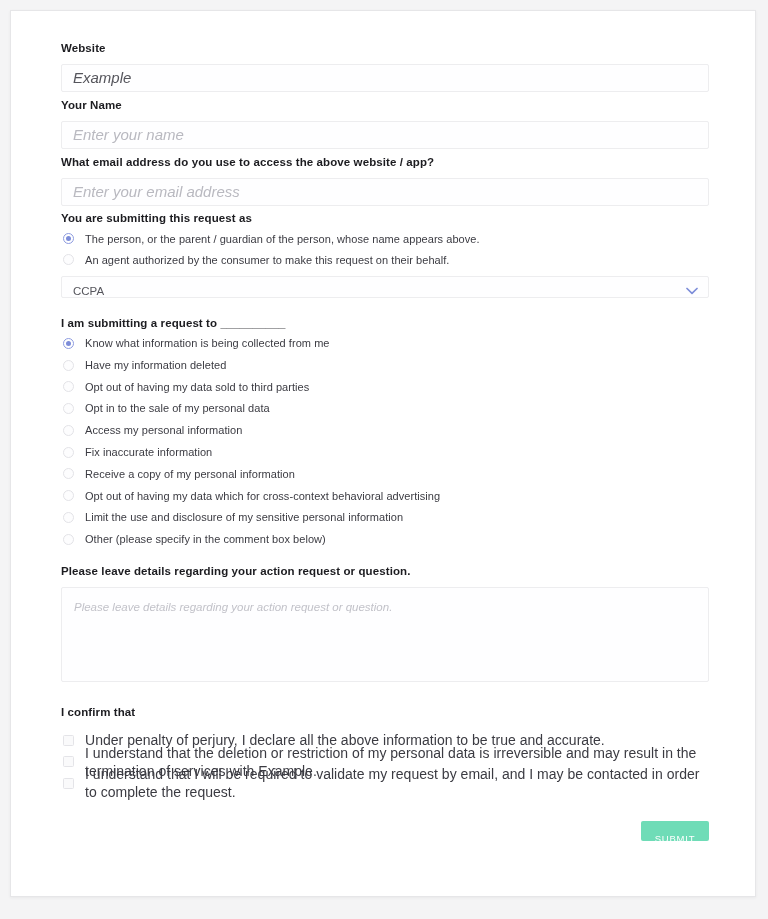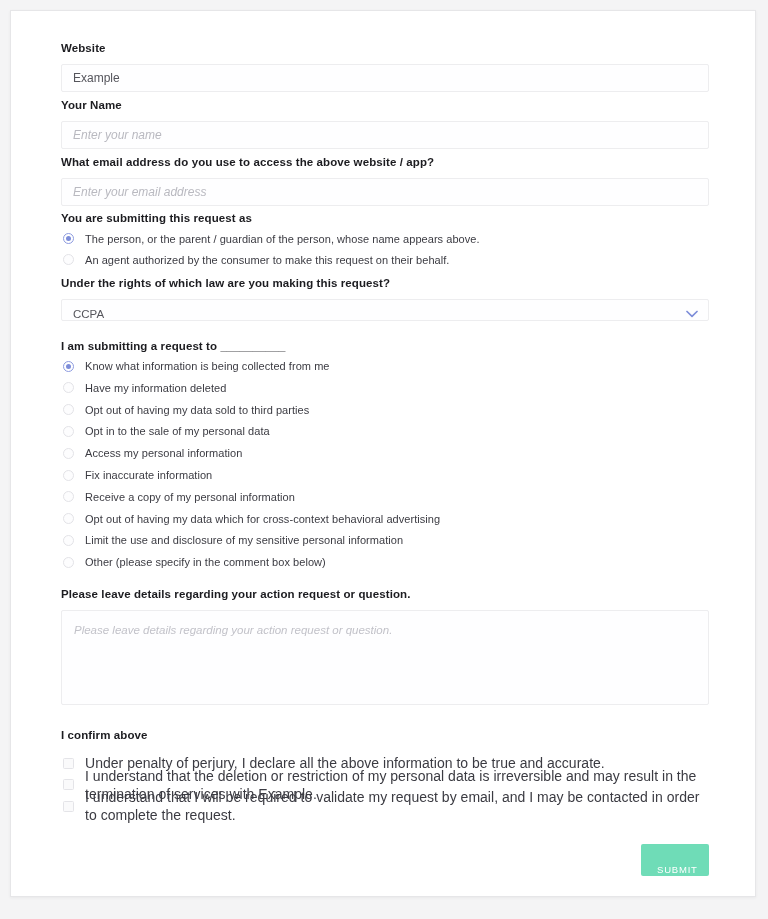--- a/index.html
+++ b/index.html
@@ -51,25 +51,26 @@
 
   .text-input {
     width: 100%;
     height: 28px;
     box-sizing: border-box;
     border: 1px solid #ededef;
     border-radius: 2px;
     background: #fefeff;
     padding: 0 11px;
     font-family: "Liberation Sans", sans-serif;
-    font-size: 12px;
+    font-size: 15px;
     color: #55555c;
     line-height: 26px;
     outline: none;
     display: block;
+    font-style: italic;
   }
   .text-input::placeholder {
     font-style: italic;
     color: #b9b9c0;
     opacity: 1;
   }
 
   
   .select-wrap {
     position: relative;
@@ -228,21 +229,21 @@
     border-radius: 2px;
     font-family: "Liberation Sans", sans-serif;
     font-size: 9.5px;
     font-weight: normal;
     letter-spacing: 0.8px;
     width: 68px;
     height: 20px;
     line-height: 20px;
     text-align: center;
     cursor: pointer;
-    padding: 16px;
+    padding: 8px;
   }
 </style>
 </head>
 <body>
 
 <div class="page-card">
   <div class="form-inner">
 
     <div class="field-block">
       <div class="field-label">Website</div>
@@ -267,21 +268,20 @@
           <span class="radio-text">The person, or the parent / guardian of the person, whose name appears above.</span>
         </div>
         <div class="radio-row">
           <span class="radio-mark"></span>
           <span class="radio-text">An agent authorized by the consumer to make this request on their behalf.</span>
         </div>
       </div>
     </div>
 
     <div class="field-block" style="margin-bottom:19px;">
-      <div class="field-label">Under the rights of which law are you making this request?</div>
       <div class="select-wrap">
         <div class="select-box">CCPA</div>
         <span class="select-chevron">
           <svg width="12" height="8" viewBox="0 0 12 8" fill="none" xmlns="http://www.w3.org/2000/svg">
             <path d="M1 1.5L6 6.3L11 1.5" stroke="#7d8dd9" stroke-width="1.7" stroke-linecap="round" stroke-linejoin="round"></path>
           </svg>
         </span>
       </div>
     </div>
 
@@ -330,21 +330,21 @@
         </div>
       </div>
     </div>
 
     <div class="field-block" style="margin-bottom:0;">
       <div class="field-label">Please leave details regarding your action request or question.</div>
       <textarea class="textarea-box" placeholder="Please leave details regarding your action request or question." style=""></textarea>
     </div>
 
     <div class="confirm-section">
-      <div class="confirm-title">I confirm above</div>
+      <div class="confirm-title">I confirm that</div>
       <div class="check-row">
         <span class="check-mark"></span>
         <span class="check-text">Under penalty of perjury, I declare all the above information to be true and accurate.</span>
       </div>
       <div class="check-row">
         <span class="check-mark"></span>
         <span class="check-text">I understand that the deletion or restriction of my personal data is irreversible and may result in the termination of services with Example.</span>
       </div>
       <div class="check-row">
         <span class="check-mark"></span>

